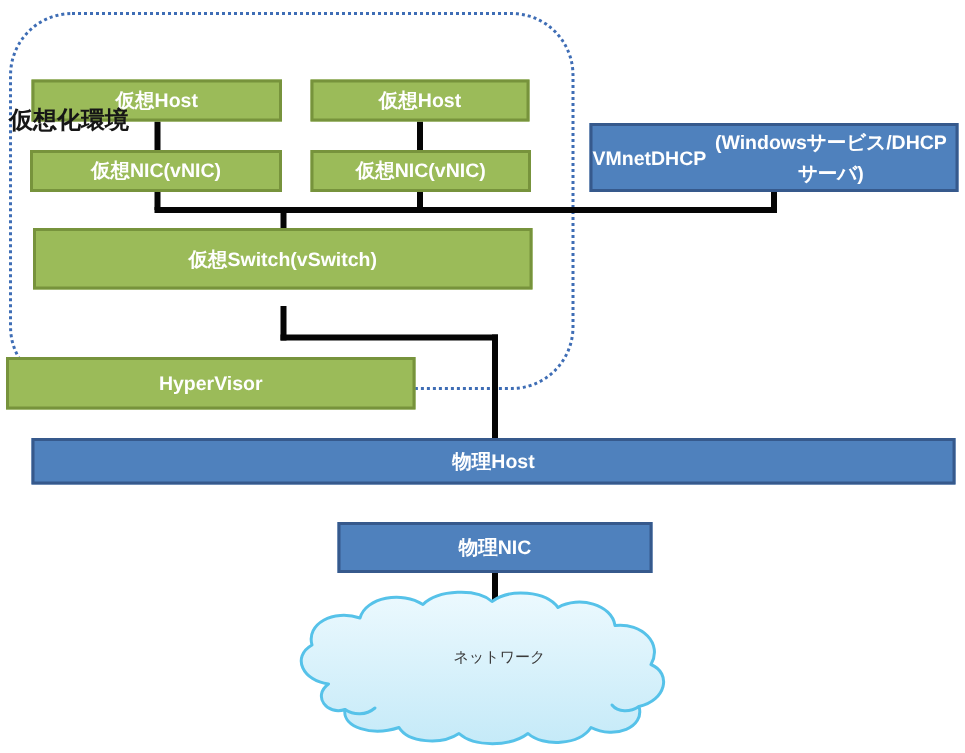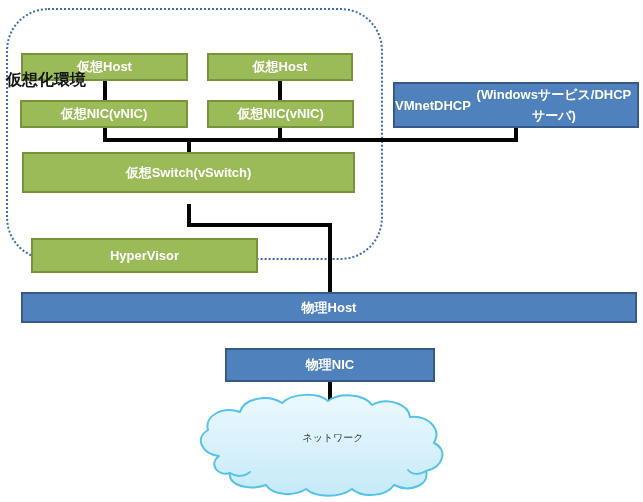--- a/index.html
+++ b/index.html
@@ -121,21 +121,21 @@
   </div>
 
   <div class="box green" style="left:207px; top:100px; width:147px; height:28px;">
     <span>仮想NIC(vNIC)</span>
   </div>
 
   <div class="box green two-line vswitch-box" style="left:22px; top:152px; width:333px; height:41px;">
     <span>仮想Switch(vSwitch)</span>
   </div>
 
-  <div class="box green" style="left:31px; top:238px; width:227px; height:35px;">
+  <div class="box green" style="left:4px; top:238px; width:273px; height:35px;">
     <span>HyperVisor</span>
   </div>
 
   <div class="box blue two-line dhcp-box" style="left:393px; top:82px; width:246px; height:46px;">
     <span>VMnetDHCP</span>
     <span>(Windowsサービス/DHCPサーバ)</span>
   </div>
 
   <div class="box blue" style="left:21px; top:292px; width:616px; height:31px;">
     <span>物理Host</span>

